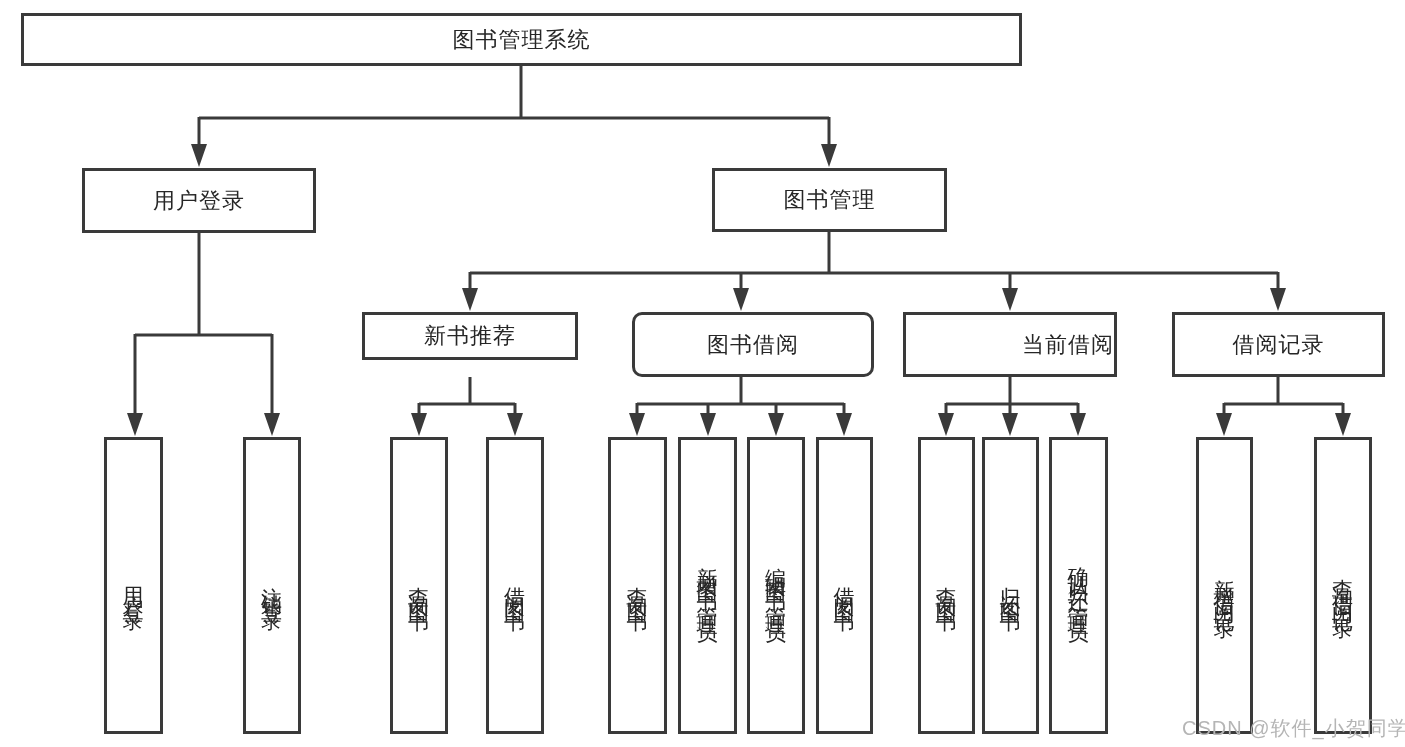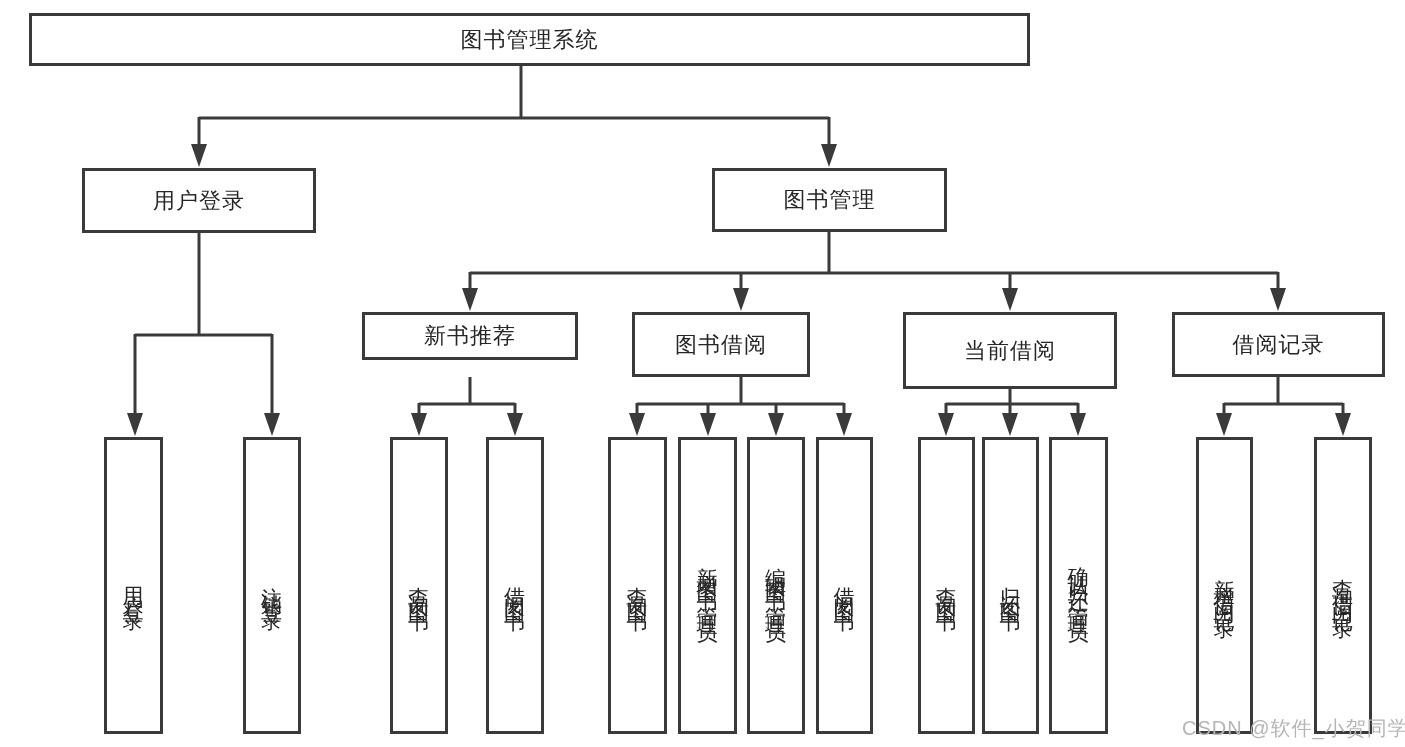--- a/index.html
+++ b/index.html
@@ -71,38 +71,38 @@
       <path d="M776 436 l-8 -23 h16 z"></path>
       <path d="M844 436 l-8 -23 h16 z"></path>
       <path d="M946 436 l-8 -23 h16 z"></path>
       <path d="M1010 436 l-8 -23 h16 z"></path>
       <path d="M1078 436 l-8 -23 h16 z"></path>
       <path d="M1224 436 l-8 -23 h16 z"></path>
       <path d="M1343 436 l-8 -23 h16 z"></path>
     </g>
   </svg>
 
-  <div class="node hnode" style="left:21px;top:13px;width:1001px;height:53px;margin-left:8px;">
+  <div class="node hnode" style="left:21px;top:13px;width:1001px;height:53px;">
     <span>图书管理系统</span>
   </div>
 
   <div class="node hnode" style="left:82px;top:168px;width:234px;height:65px;">
     <span>用户登录</span>
   </div>
   <div class="node hnode" style="left:712px;top:168px;width:235px;height:64px;">
     <span>图书管理</span>
   </div>
 
   <div class="node hnode" style="left:362px;top:312px;width:216px;height:48px;">
     <span>新书推荐</span>
   </div>
-  <div class="node hnode" style="left:632px;top:312px;width:178px;height:65px;">
+  <div class="node hnode" style="left:632px;top:312px;width:242px;height:65px;border-radius:10px;">
     <span>图书借阅</span>
   </div>
-  <div class="node hnode" style="left:903px;top:312px;width:214px;height:77px;">
+  <div class="node hnode" style="left:903px;top:312px;width:214px;height:65px;justify-content:flex-end;">
     <span>当前借阅</span>
   </div>
   <div class="node hnode" style="left:1172px;top:312px;width:213px;height:65px;">
     <span>借阅记录</span>
   </div>
 
   <div class="node vnode" style="left:104px;top:437px;width:59px;height:297px;">
     <span>用户登录</span>
   </div>
   <div class="node vnode" style="left:243px;top:437px;width:58px;height:297px;">

